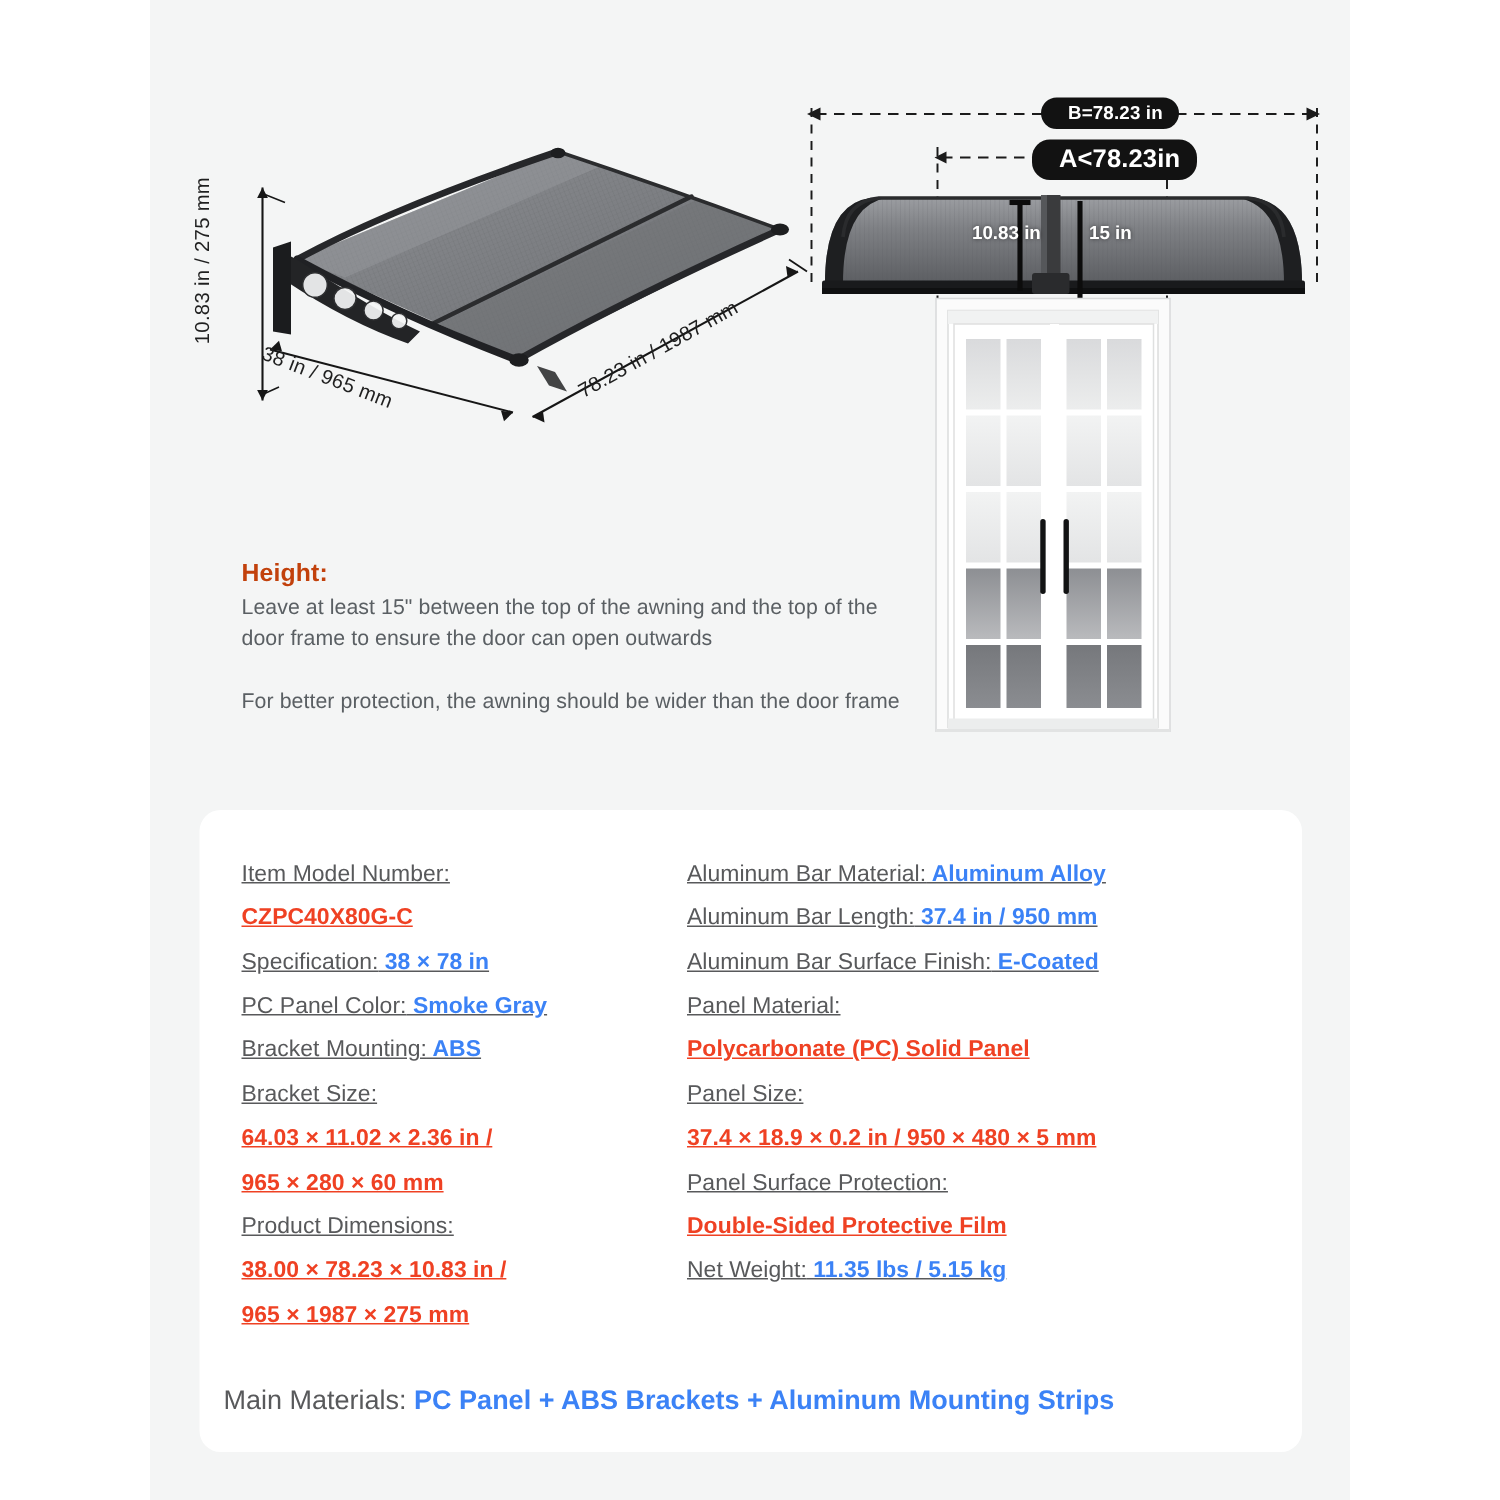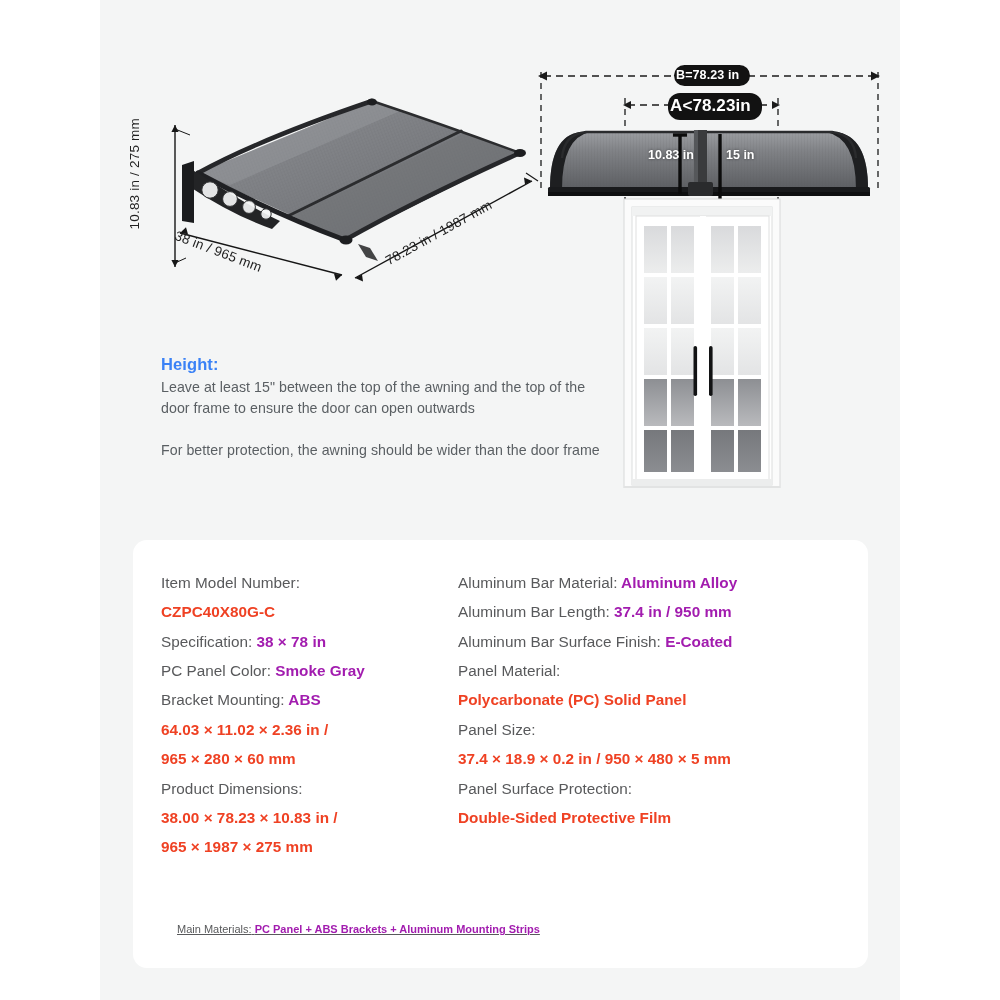--- a/index.html
+++ b/index.html
@@ -73,24 +73,25 @@
     width: 362px; height: 430px;
   }
 
   .badge {
     position: absolute;
     background: #121212;
     color: #ffffff;
     border-radius: 12px;
     font-size: 12.5px;
     font-weight: 700;
-    padding: 3px 11px 4px 2px;
+    padding: 3px 11px 4px 18px;
     white-space: nowrap;
     line-height: 1.15;
     letter-spacing: 0.1px;
+    margin-left: 20px;
   }
   .badge-b { left: 146px; top: 7px; }
   .badge-a { left: 140px; top: 35px; font-size: 17px; }
 
   .white-dim {
     position: absolute;
     color: #ffffff;
     font-size: 12.5px;
     font-weight: 700;
     white-space: nowrap;
@@ -101,22 +102,22 @@
 
   
   .instructions {
     position: absolute;
     left: 161px; top: 355px;
     width: 450px;
   }
   .instr-head {
     font-size: 16.5px;
     font-weight: 700;
-    color: #3b82f6;
-    margin: 0 0 3px 0;
+    color: #c2410c;
+    margin: 18px 0 3px 0;
     letter-spacing: 0.1px;
   }
   .instr-body {
     font-size: 14.2px;
     color: #5a5f63;
     line-height: 1.5;
     margin: 0 0 20px 0;
     letter-spacing: 0.05px;
   }
   .instr-body.last { margin-bottom: 0; }
@@ -135,37 +136,37 @@
   }
   .spec-col-left { left: 28px; width: 305px; }
   .spec-col-right { left: 325px; width: 400px; }
 
   .spec-line {
     font-size: 15.3px;
     color: #58595b;
     line-height: 1.92;
     white-space: nowrap;
     letter-spacing: 0.02px;
+    text-decoration: underline;
   }
   .spec-val {
-    color: #a21caf;
+    color: #3b82f6;
     font-weight: 700;
   }
   .spec-line.val-only {
     color: #ef4123;
     font-weight: 700;
   }
   .spec-fullrow {
     position: absolute;
-    left: 44px; top: 382px;
-    font-size: 11px;
+    left: 16px; top: 382px;
+    font-size: 18px;
     color: #58595b;
     white-space: nowrap;
     line-height: 1.3;
-    text-decoration: underline;
   }
 </style>
 </head>
 <body>
 
 <div id="page">
   <div class="gray-canvas"></div>
 
   <div class="iso-block">
     <svg class="iso-svg" width="420" height="195" viewBox="0 0 420 195">
@@ -384,35 +385,37 @@
     <p class="instr-body last">For better protection, the awning should be wider than the door frame</p>
   </div>
 
   <div class="spec-card">
     <div class="spec-col spec-col-left">
         <div class="spec-line"><span>Item Model Number:</span></div>
         <div class="spec-line val-only">CZPC40X80G-C</div>
         <div class="spec-line"><span>Specification:</span><span class="spec-val"> 38 × 78 in</span></div>
         <div class="spec-line"><span>PC Panel Color:</span><span class="spec-val"> Smoke Gray</span></div>
         <div class="spec-line"><span>Bracket Mounting:</span><span class="spec-val"> ABS</span></div>
+        <div class="spec-line"><span>Bracket Size:</span></div>
         <div class="spec-line val-only">64.03 × 11.02 × 2.36 in /</div>
         <div class="spec-line val-only">965 × 280 × 60 mm</div>
         <div class="spec-line"><span>Product Dimensions:</span></div>
         <div class="spec-line val-only">38.00 × 78.23 × 10.83 in /</div>
         <div class="spec-line val-only">965 × 1987 × 275 mm</div>
       </div>
     <div class="spec-col spec-col-right">
         <div class="spec-line"><span>Aluminum Bar Material:</span><span class="spec-val"> Aluminum Alloy</span></div>
         <div class="spec-line"><span>Aluminum Bar Length:</span><span class="spec-val"> 37.4 in / 950 mm</span></div>
         <div class="spec-line"><span>Aluminum Bar Surface Finish:</span><span class="spec-val"> E-Coated</span></div>
         <div class="spec-line"><span>Panel Material:</span></div>
         <div class="spec-line val-only">Polycarbonate (PC) Solid Panel</div>
         <div class="spec-line"><span>Panel Size:</span></div>
         <div class="spec-line val-only">37.4 × 18.9 × 0.2 in / 950 × 480 × 5 mm</div>
         <div class="spec-line"><span>Panel Surface Protection:</span></div>
         <div class="spec-line val-only">Double-Sided Protective Film</div>
+        <div class="spec-line"><span>Net Weight:</span><span class="spec-val"> 11.35 lbs / 5.15 kg</span></div>
       </div>
     <div class="spec-fullrow">
       <span>Main Materials:</span>
       <span class="spec-val">PC Panel + ABS Brackets + Aluminum Mounting Strips</span>
     </div>
   </div>
 </div>
 
 </body></html>

